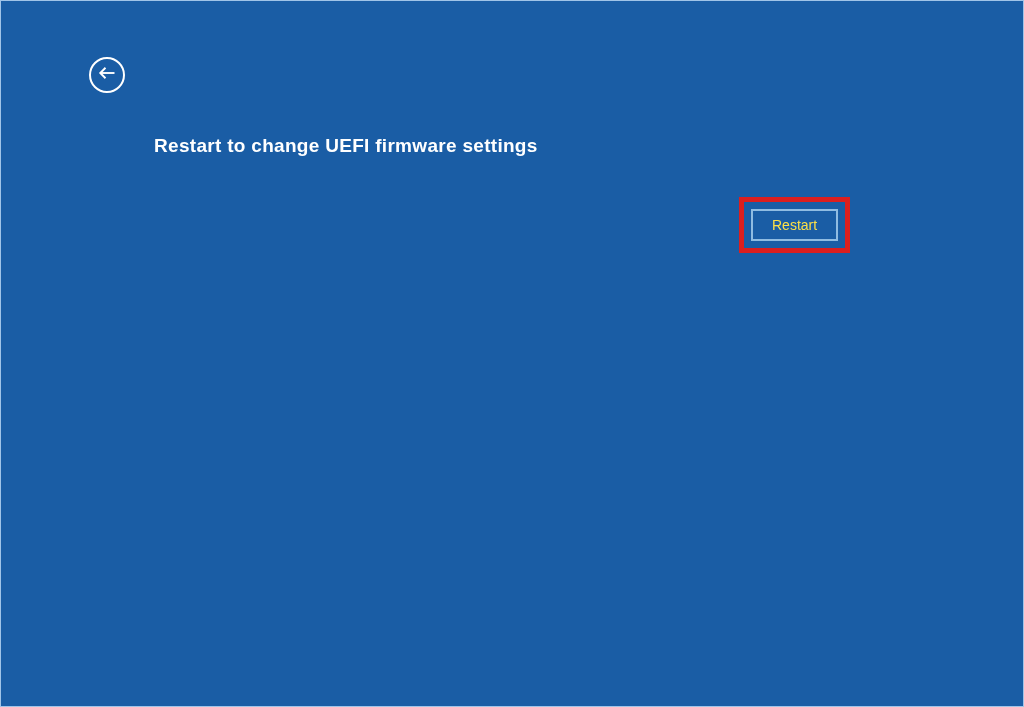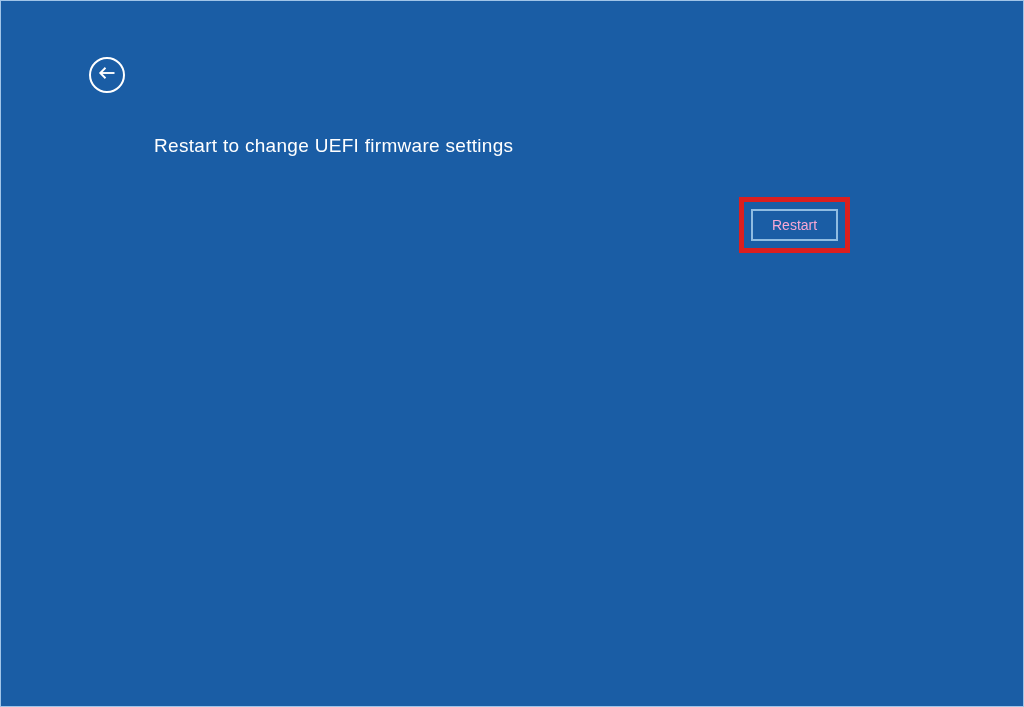--- a/index.html
+++ b/index.html
@@ -45,42 +45,42 @@
     }
     
     .page-title {
       font-size: 42px;
       font-weight: 300;
       letter-spacing: 0.5px;
     }
     
     .description {
       font-size: 19px;
-      font-weight: 400;
+      font-weight: 700;
       padding-left: 153px;
       padding-top: 42px;
       letter-spacing: 0.3px;
     }
     
     .button-container {
       position: absolute;
       top: 196px;
       left: 738px;
     }
     
     .highlight-box {
       border: 5px solid #dc1f1f;
       padding: 7px;
       display: inline-block;
     }
     
     .restart-button {
       background-color: #1a5da5;
       border: 2px solid #8fbce2;
-      color: #f9a8d4;
+      color: #fde047;
       font-family: "Segoe UI", Tahoma, sans-serif;
       font-size: 14px;
       padding: 6px 19px;
       cursor: pointer;
       display: block;
     }
   </style>
 </head>
 <body>
 

